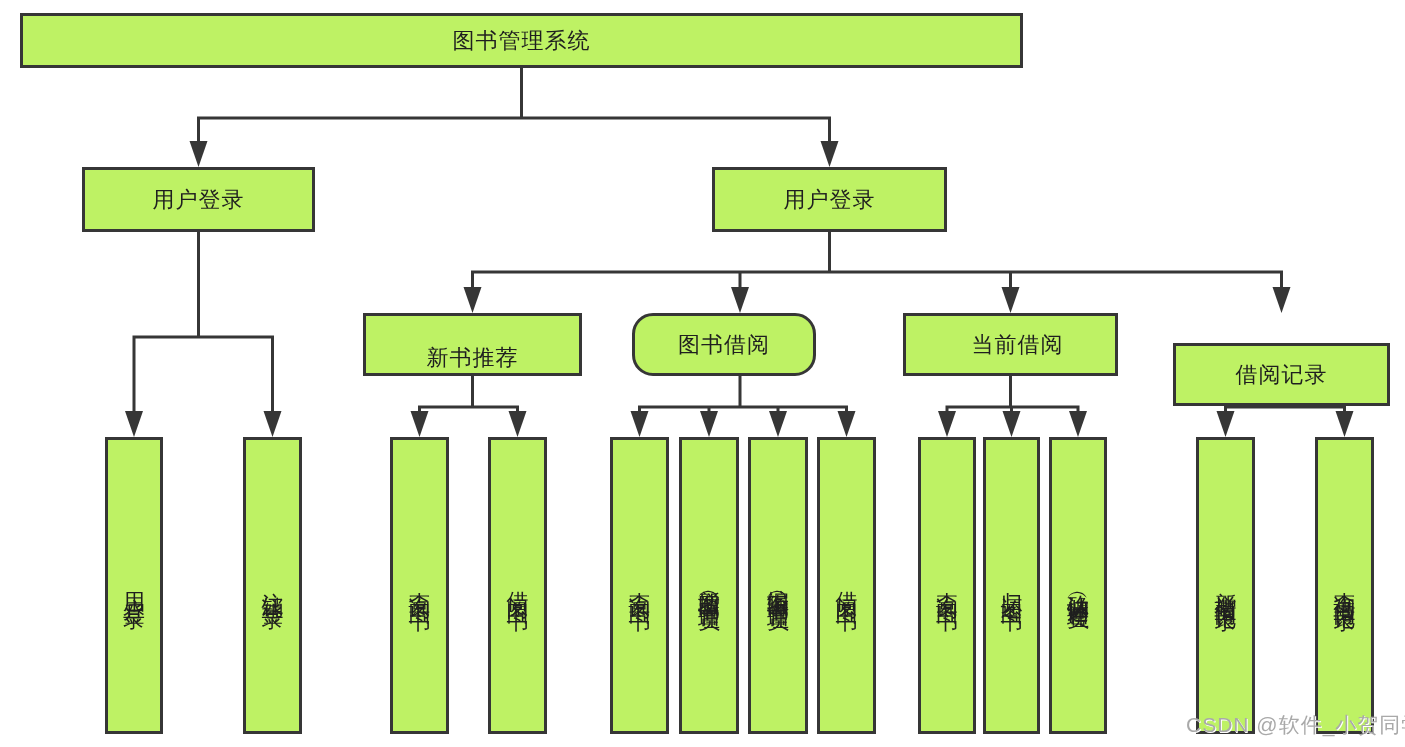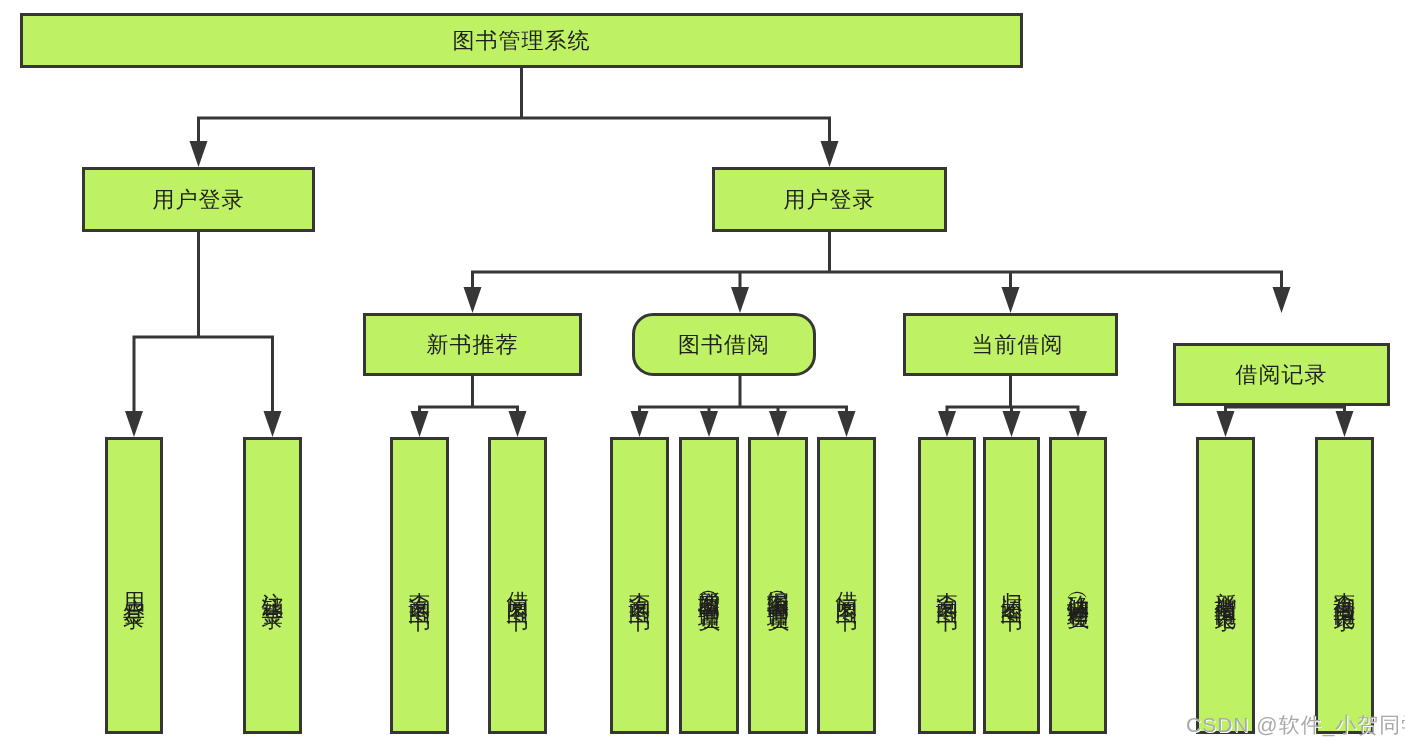--- a/index.html
+++ b/index.html
@@ -88,21 +88,21 @@
     <span>图书管理系统</span>
   </div>
 
   <div class="node node-h" style="left:82px;top:167px;width:233px;height:65px;">
     <span>用户登录</span>
   </div>
   <div class="node node-h" style="left:712px;top:167px;width:235px;height:65px;">
     <span>用户登录</span>
   </div>
 
-  <div class="node node-h" style="left:363px;top:313px;width:219px;height:63px;">
+  <div class="node node-h" style="left:363px;top:313px;width:219px;height:63px;align-items:flex-end;">
     <span>新书推荐</span>
   </div>
   <div class="node node-h" style="left:632px;top:313px;width:184px;height:63px;border-radius:21px;">
     <span>图书借阅</span>
   </div>
   <div class="node node-h" style="left:903px;top:313px;width:215px;height:63px;padding-left:14px;">
     <span>当前借阅</span>
   </div>
   <div class="node node-h" style="left:1173px;top:313px;width:217px;height:63px;margin-top:30px;">
     <span>借阅记录</span>

